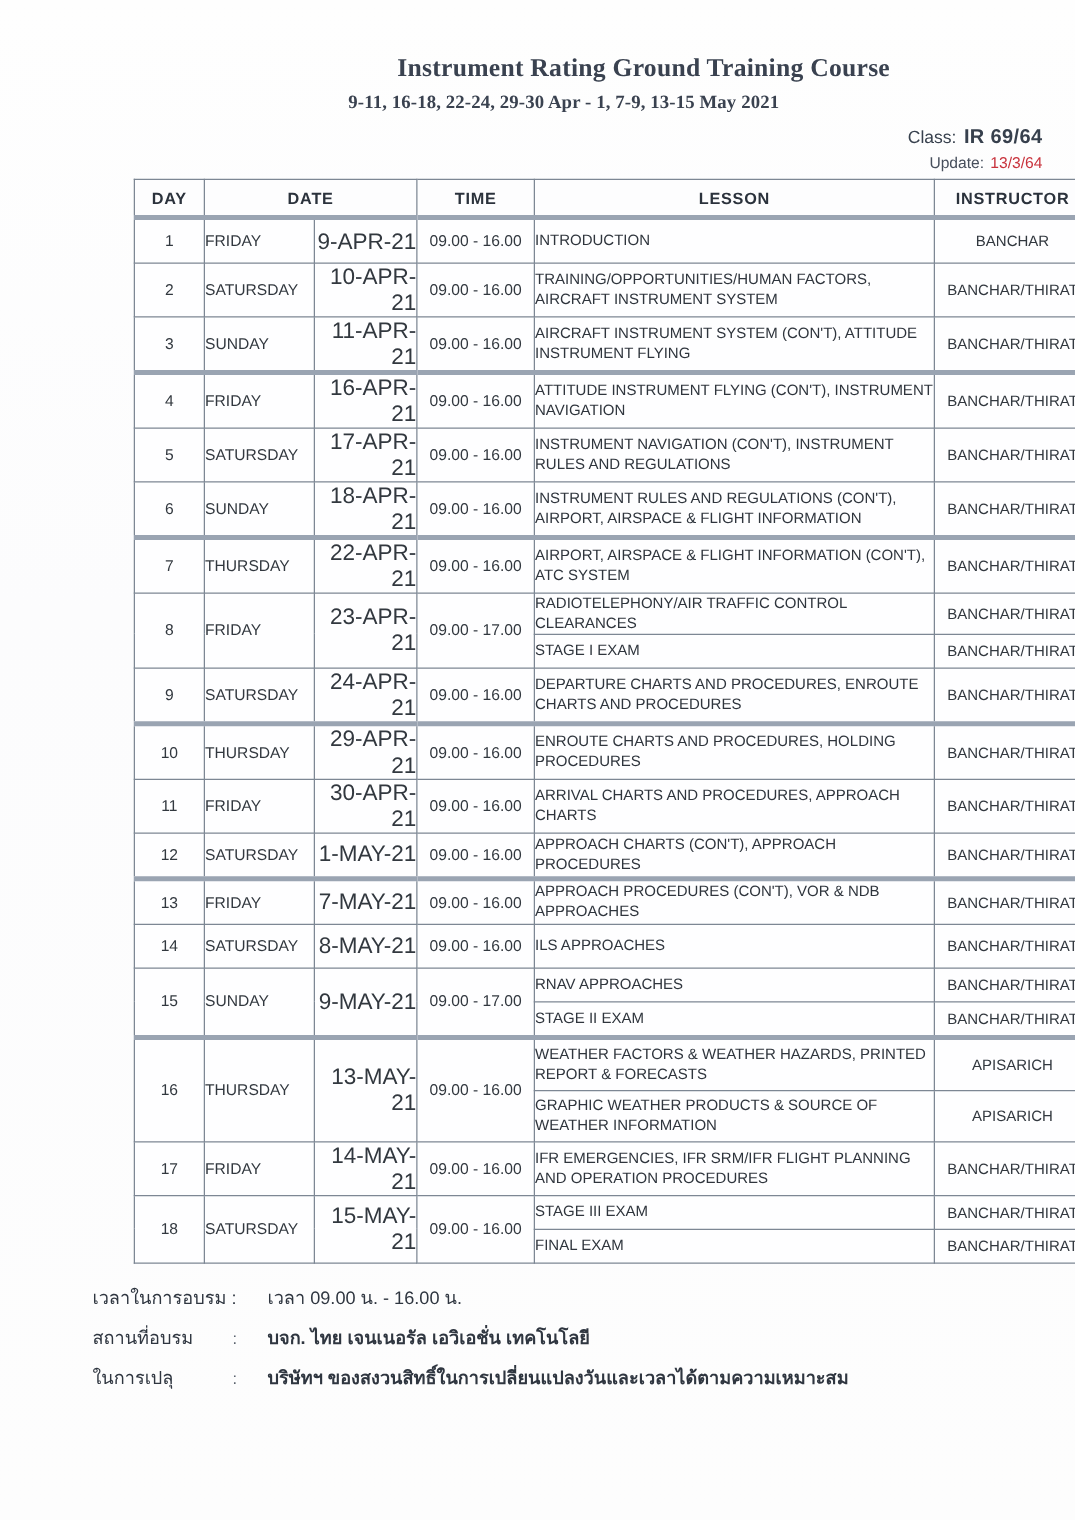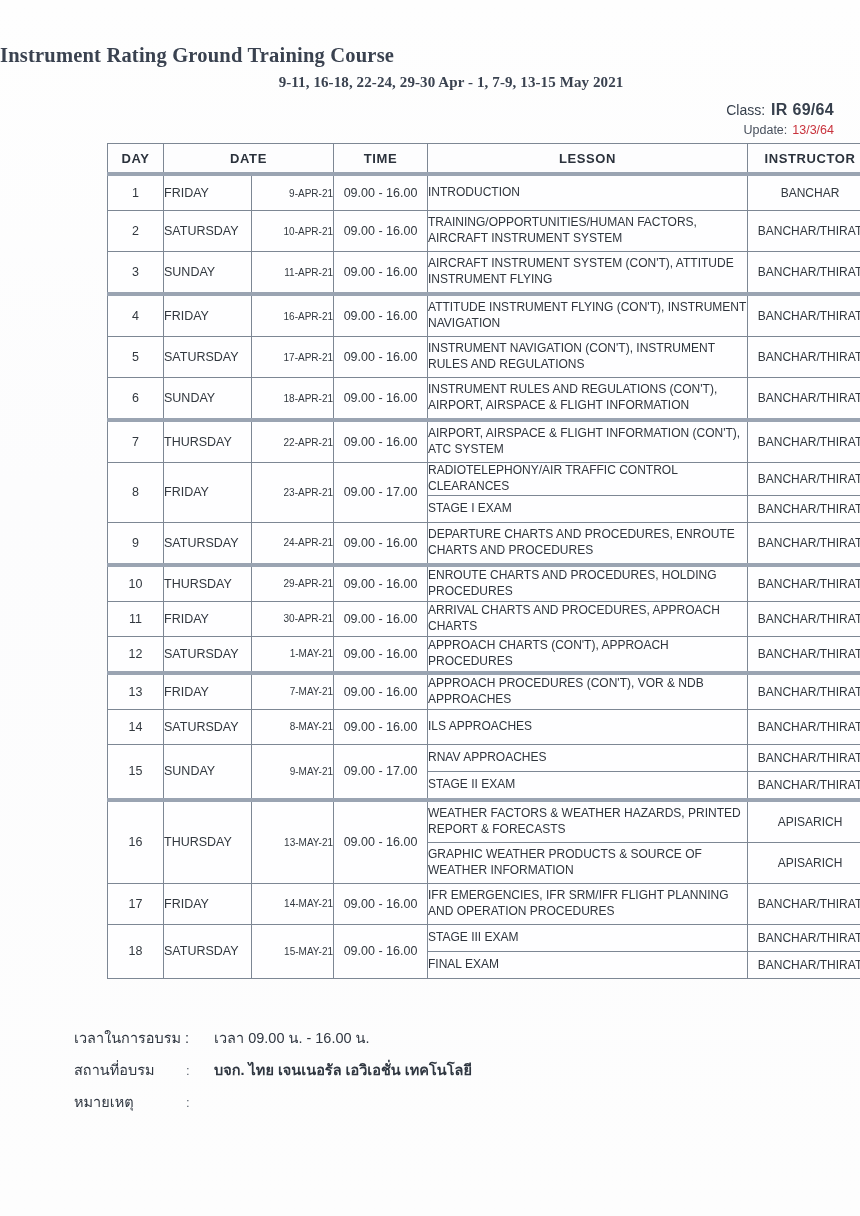--- a/index.html
+++ b/index.html
@@ -22,21 +22,21 @@
     width: 860px;
     height: 1216px;
     background: linear-gradient(180deg, #fefefe 0%, #fcfcfd 40%, #fdfdfd 100%);
   }
 
   
   .doc-title {
     position: absolute;
     left: 0; top: 44px;
     width: 712px;
-    text-align: left;
+    text-align: right;
     font-family: "Liberation Serif", serif;
     font-weight: bold;
     font-size: 20.5px;
     letter-spacing: 0.2px;
     color: #3a4250;
   }
   .doc-subtitle {
     position: absolute;
     left: 0; top: 74px;
     width: 860px;
@@ -120,21 +120,21 @@
     padding-bottom: 3px;
   }
   td.dow {
     font-size: 12.5px;
     color: #32383f;
     padding-left: 6px;
     vertical-align: bottom;
     padding-bottom: 3px;
   }
   td.date {
-    font-size: 10px;
+    font-size: 18px;
     color: #32383f;
     text-align: right;
     padding-right: 10px;
     vertical-align: bottom;
     padding-bottom: 3px;
   }
   td.time {
     font-size: 12.5px;
     color: #32383f;
     text-align: center;
@@ -399,18 +399,19 @@
         <div class="note-label">เวลาในการอบรม :</div>
         <div class="note-colon"></div>
         <div class="note-value">เวลา 09.00 น. - 16.00 น.</div>
       </div>
       <div class="note-row emph">
         <div class="note-label">สถานที่อบรม</div>
         <div class="note-colon">:</div>
         <div class="note-value">บจก. ไทย เจนเนอรัล เอวิเอชั่น เทคโนโลยี</div>
       </div>
       <div class="note-row emph">
-        <div class="note-label">หมายเหตุ</div>
+        <div class="note-label">ในการเปลุ</div>
         <div class="note-colon">:</div>
+        <div class="note-value">บริษัทฯ ของสงวนสิทธิ์ในการเปลี่ยนแปลงวันและเวลาได้ตามความเหมาะสม</div>
       </div>
     </div>
 
 </div>
 
 </body></html>

